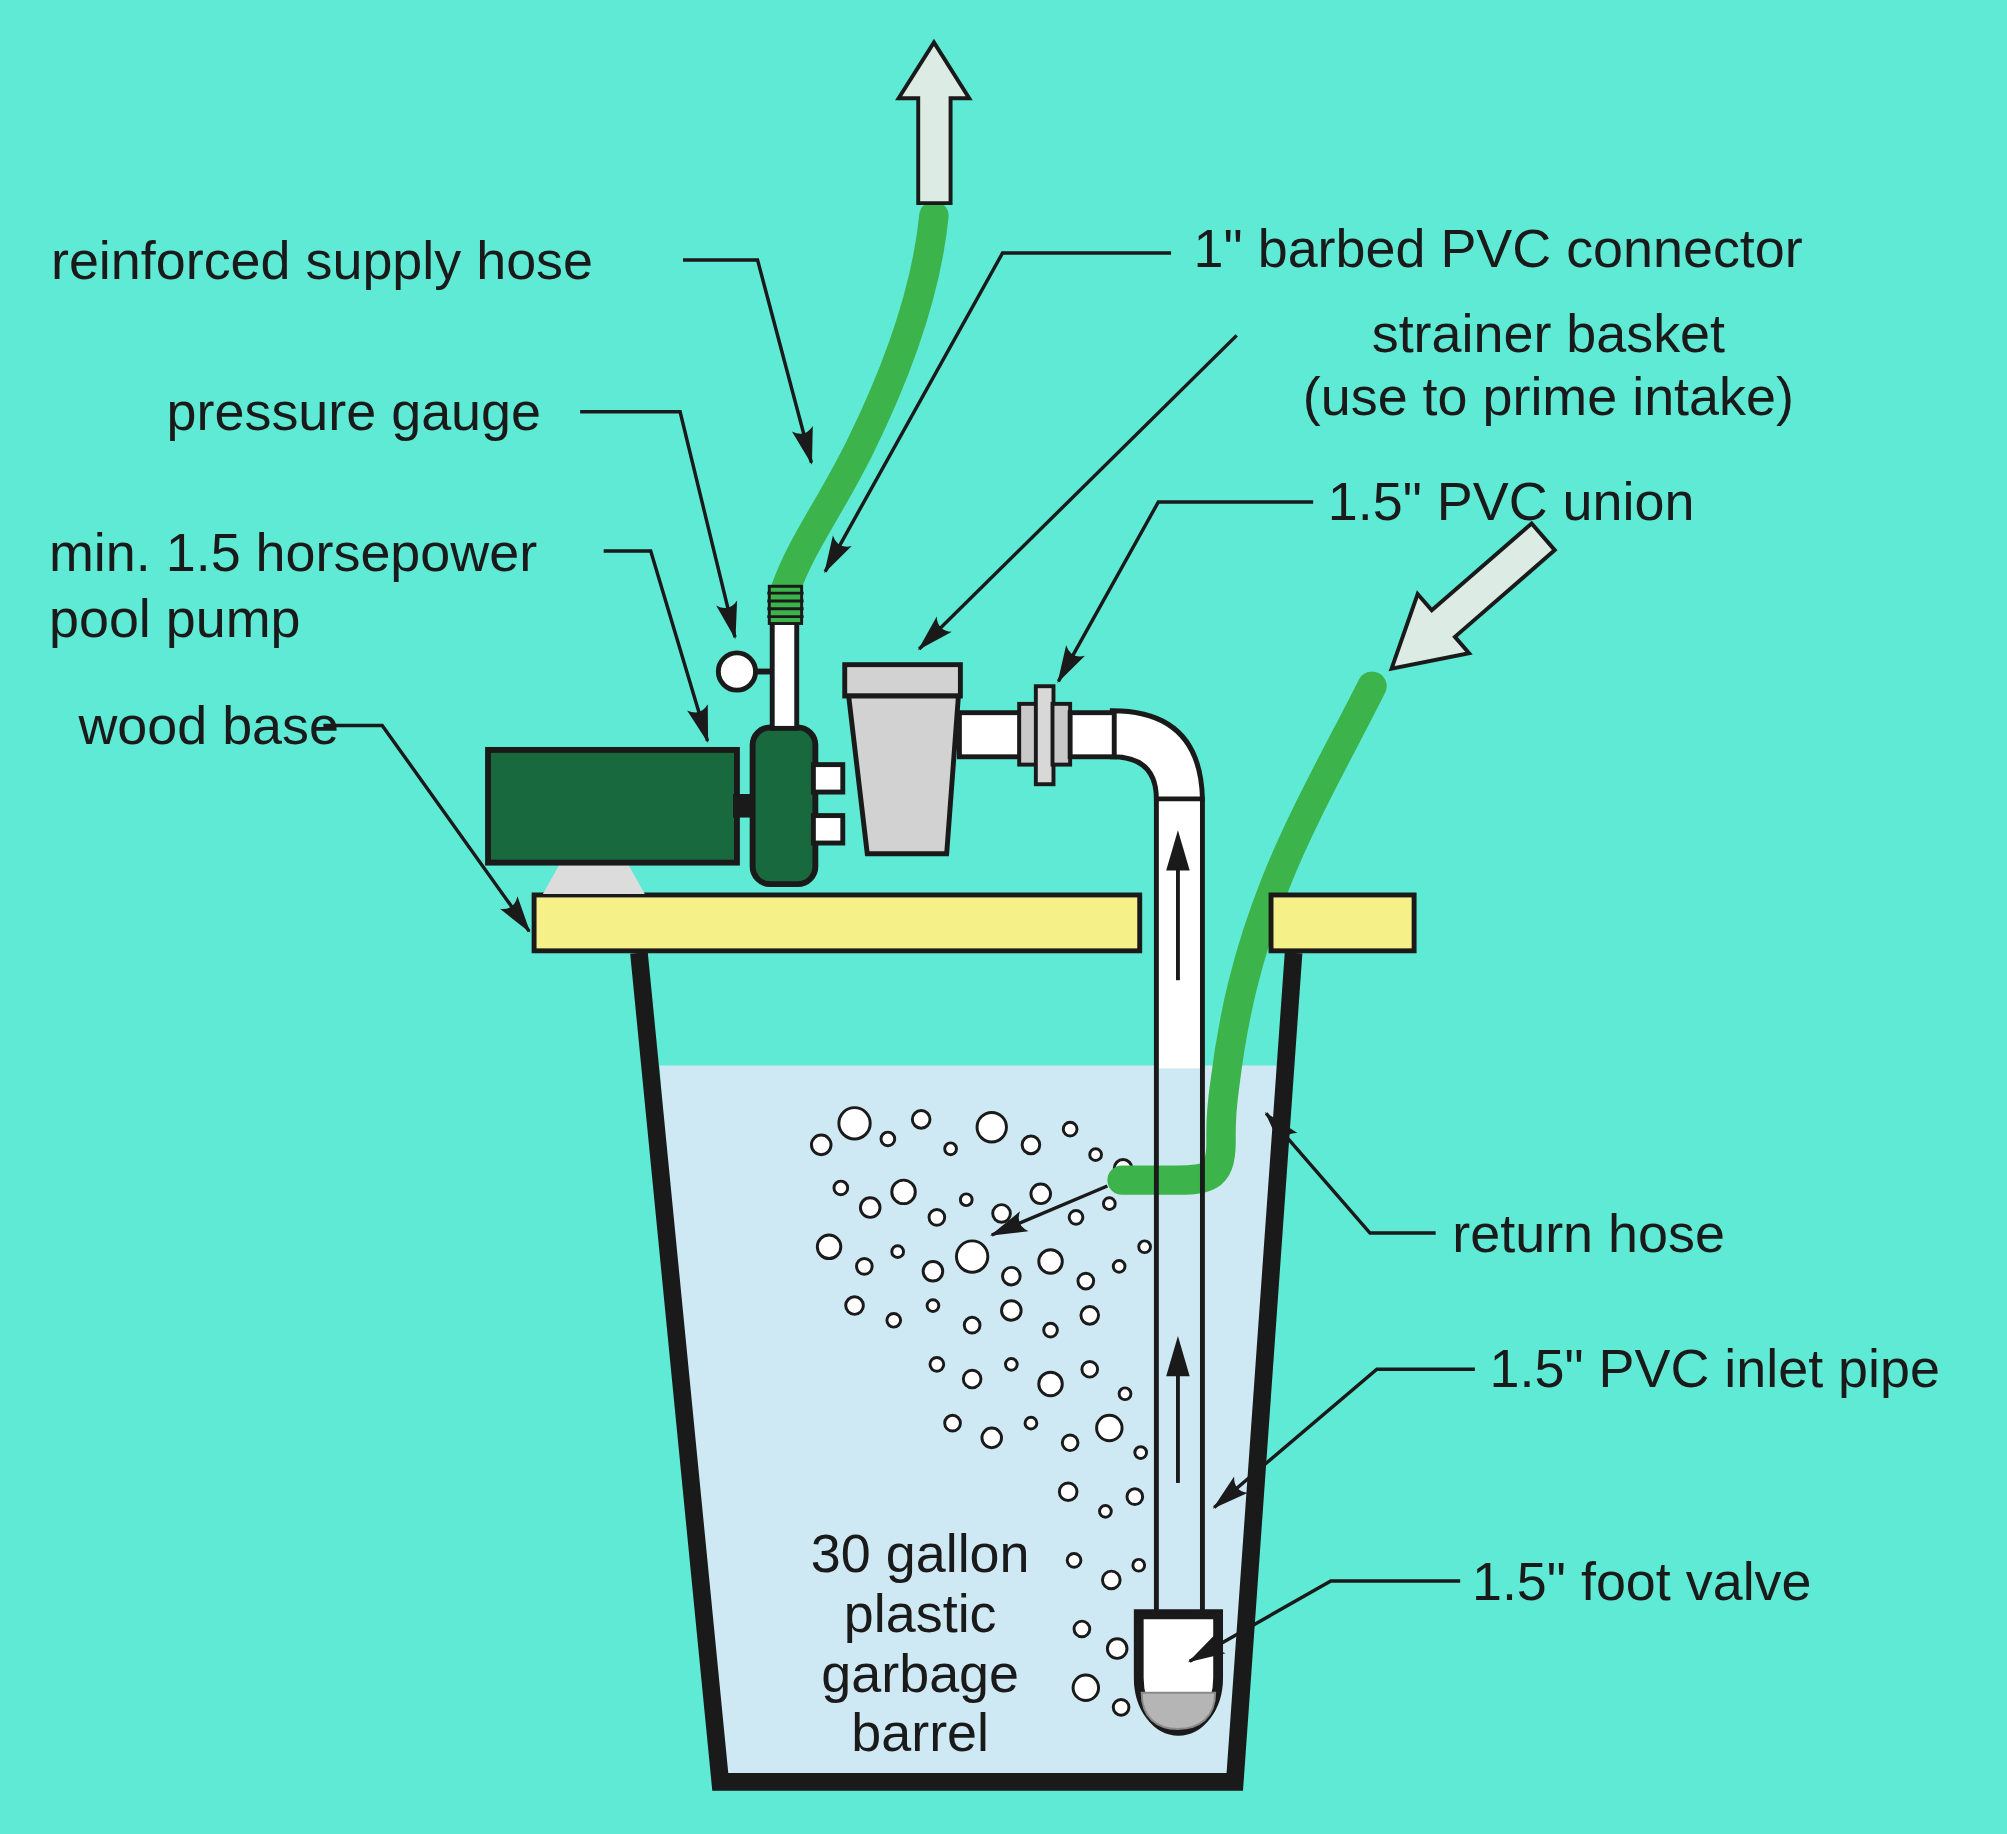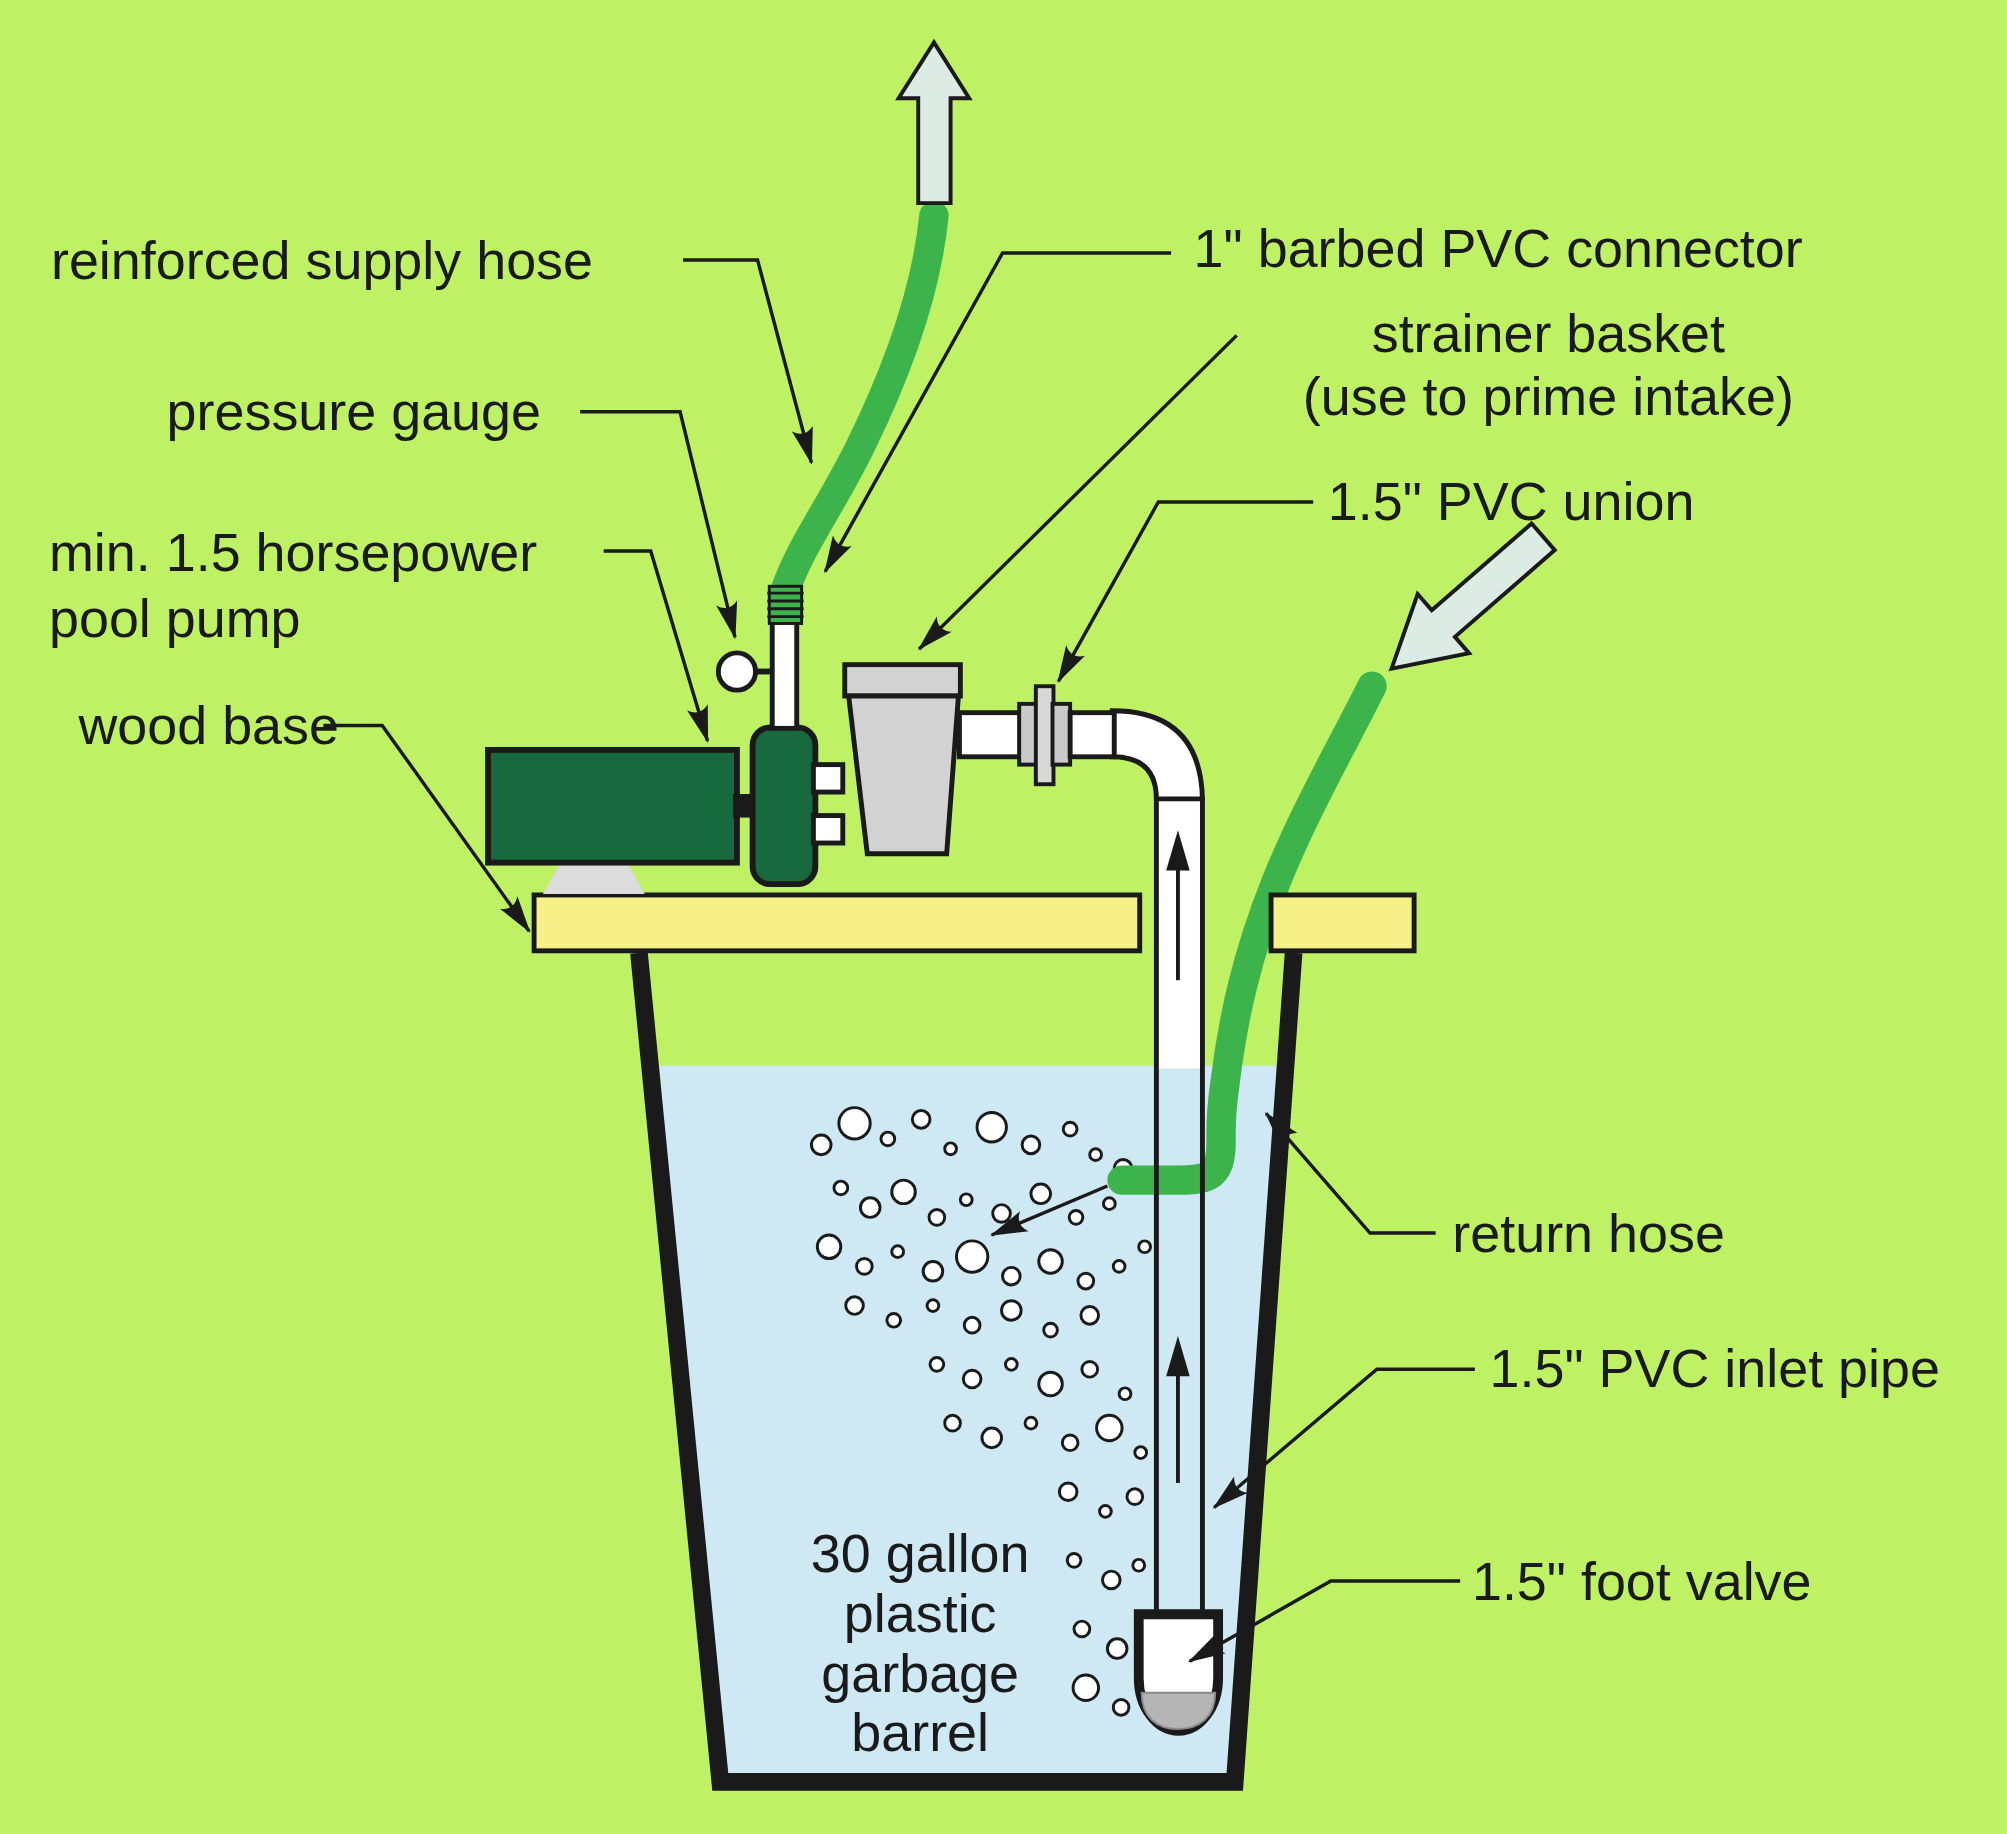--- a/index.html
+++ b/index.html
@@ -1,17 +1,17 @@
 <!DOCTYPE html>
 <html style="--hose-green: #3CB44B; --dark-green: #186A3E; --wood-yellow: #F5F088; --water-blue: #CEE9F4; --pale-arrow: #DCEBE4; --gray-light: #D2D2D2; --ink: #1A1A1A;"><head>
 <meta charset="utf-8">
 <style>
   html,body{margin:0;padding:0;background:#ffffff;}
   body{font-family:"Liberation Sans", sans-serif;}
-  .stage{position:relative;width:2007px;height:1835px;background:#bef264;overflow:hidden;}
+  .stage{position:relative;width:2007px;height:1835px;background:#5eead4;overflow:hidden;}
   svg{display:block;}
   text{font-family:"Liberation Sans", sans-serif;fill:var(--ink);font-size:55px;}
   .ink{stroke:var(--ink);}
   .leader{stroke:var(--ink);stroke-width:3.5;fill:none;}
   .pipe{fill:#ffffff;stroke:var(--ink);stroke-width:5;}
   .grayfill{fill:var(--gray-light);stroke:var(--ink);stroke-width:5;}
   .bubble{fill:#ffffff;stroke:var(--ink);stroke-width:3;}
   .palearrow{fill:var(--pale-arrow);stroke:var(--ink);stroke-width:4;stroke-linejoin:miter;}
   .hose{fill:none;stroke:var(--hose-green);stroke-width:30;stroke-linecap:round;}
   .darkgreen{fill:var(--dark-green);stroke:var(--ink);stroke-width:6;}

